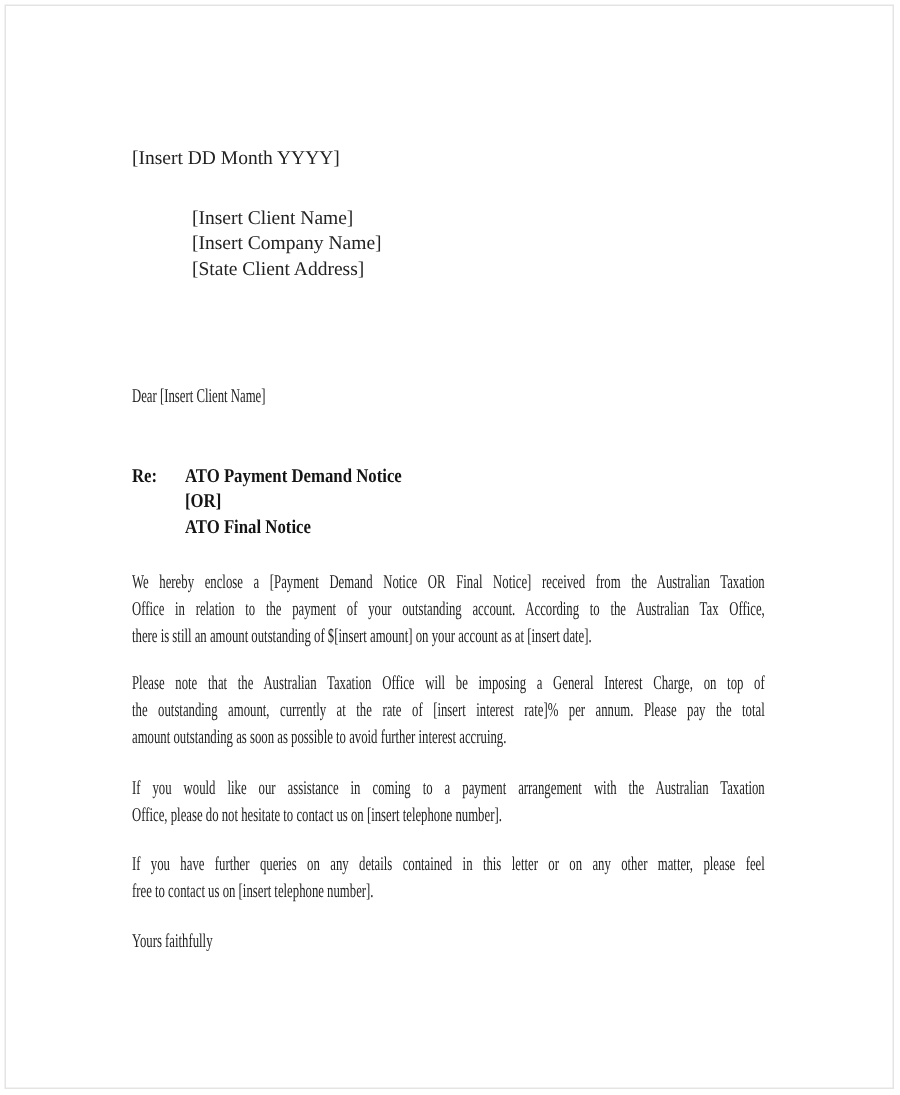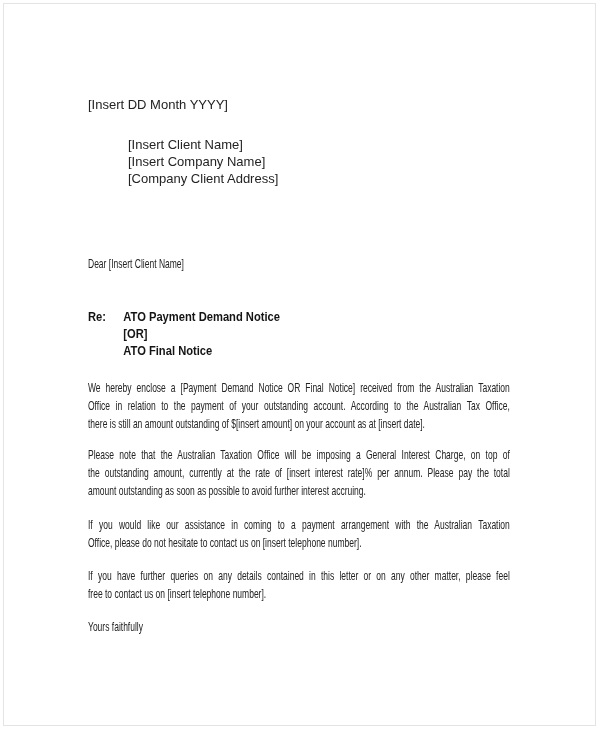--- a/index.html
+++ b/index.html
@@ -7,21 +7,21 @@
     margin: 0;
     padding: 0;
     background: #ffffff;
   }
   .canvas {
     position: relative;
     width: 600px;
     height: 730px;
     background: var(--page-bg, #ffffff);
     overflow: hidden;
-    font-family: Liberation Sans, sans-serif;
+    font-family: Liberation Serif, serif;
     color: var(--text-color, #232323);
   }
   .frame {
     position: absolute;
     top: 3px; left: 3px; right: 4px; bottom: 4px;
     border: 1px solid var(--border-color, #e4e4e4);
     pointer-events: none;
   }
   .content {
     position: absolute;
@@ -79,21 +79,21 @@
 
 <div class="canvas">
   <div class="frame"></div>
   <div class="content">
 
     <div class="block date">[Insert DD Month YYYY]</div>
 
     <div class="block address">
         <div class="tline">[Insert Client Name]</div>
         <div class="tline">[Insert Company Name]</div>
-        <div class="tline">[Company Client Address]</div>
+        <div class="tline">[State Client Address]</div>
       </div>
 
     <div class="block salutation cond">Dear [Insert Client Name]</div>
 
     <div class="block subject">
       <div class="subject-label">Re:</div>
       <div class="subject-lines">
           <div class="tline">ATO Payment Demand Notice</div>
           <div class="tline">[OR]</div>
           <div class="tline last">ATO Final Notice</div>

